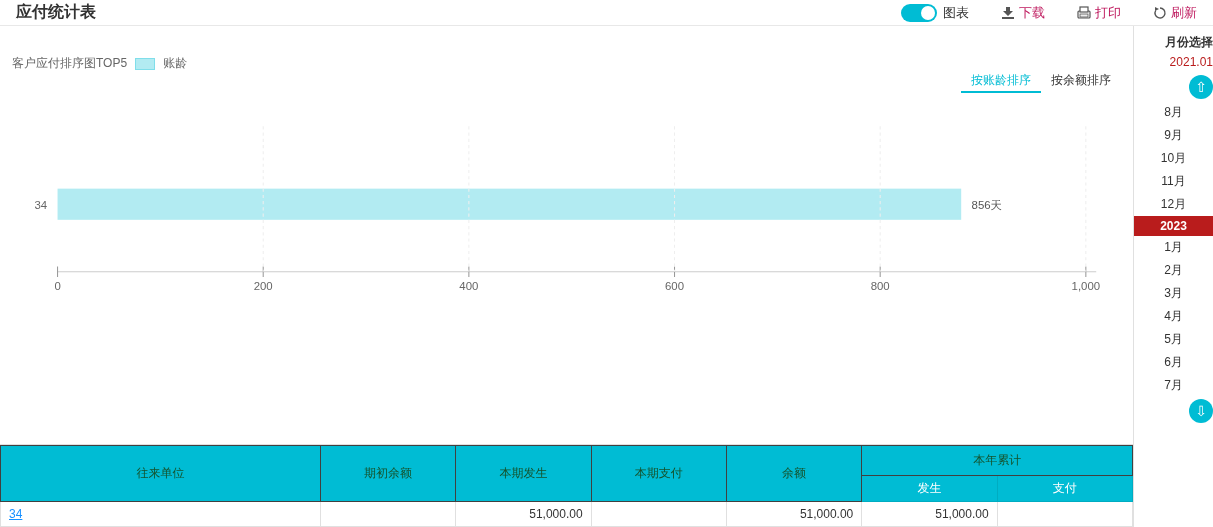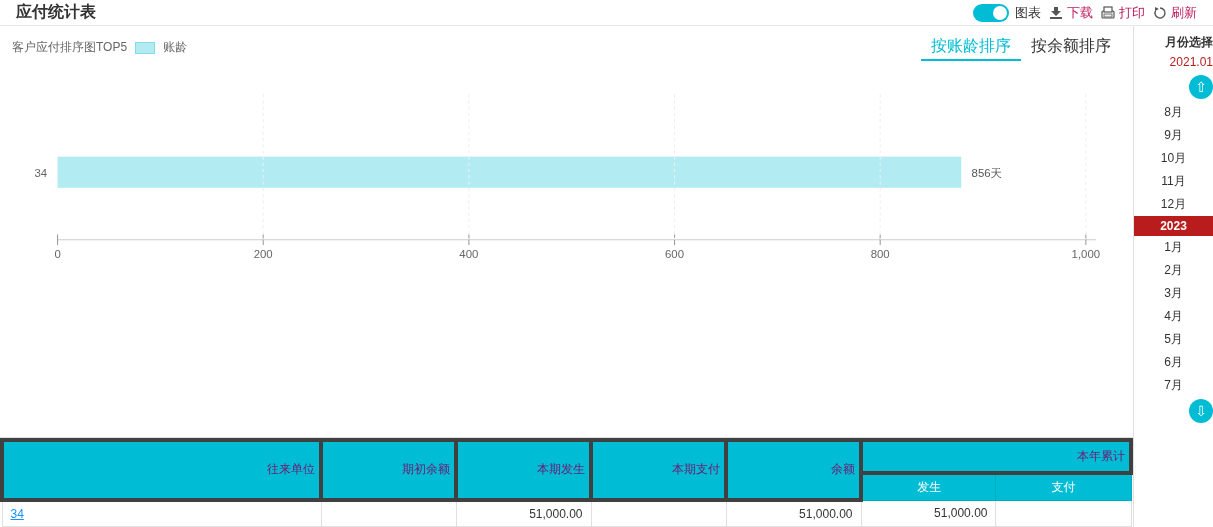--- a/index.html
+++ b/index.html
@@ -3,48 +3,48 @@
   <meta charset="utf-8">
   <style>
     * { box-sizing: border-box; margin: 0; padding: 0; }
     body { font-family: 'Microsoft YaHei', Arial, sans-serif; font-size: 13px; background: #f5f5f5; color: #333; }
     
     .app-container { width: 1213px; height: 527px; display: flex; flex-direction: column; background: #fff; overflow: hidden; }
     
     
     .header { display: flex; align-items: center; justify-content: space-between; padding: 8px 16px; background: #fff; border-bottom: 1px solid #e8e8e8; height: 26px; }
     .header-title { font-size: 16px; font-weight: bold; color: #333; }
-    .header-actions { display: flex; align-items: flex-end; gap: 8px; padding-left: 20px; }
+    .header-actions { display: flex; align-items: flex-end; gap: 32px; padding-left: 20px; }
     .toggle-wrap { display: flex; align-items: center; gap: 6px; }
     .toggle { width: 36px; height: 18px; background: #00bcd4; border-radius: 9px; position: relative; cursor: pointer; }
     .toggle::after { content: ''; position: absolute; width: 14px; height: 14px; background: #fff; border-radius: 50%; top: 2px; right: 2px; }
     .action-btn { display: flex; align-items: center; gap: 4px; color: #be185d; cursor: pointer; font-size: 13px; }
     
     
     .main-area { display: flex; flex: 1; overflow: hidden; }
     
     
     .chart-section { flex: 1; display: flex; flex-direction: column; overflow: hidden; }
     
     
     .chart-header { display: flex; align-items: center; justify-content: space-between; padding: 8px 12px 4px; }
     .chart-legend { display: flex; align-items: center; gap: 8px; font-size: 12px; color: #666; }
     .legend-box { width: 20px; height: 12px; background: #b2ebf2; border: 1px solid #80deea; }
     .sort-btns { display: flex; gap: 0; }
-    .sort-btn { padding: 2px 10px; font-size: 16px; color: #333; border: none; background: none; cursor: pointer; border-bottom: 2px solid transparent; }
+    .sort-btn { padding: 2px 10px; font-size: 12px; color: #333; border: none; background: none; cursor: pointer; border-bottom: 2px solid transparent; margin-top: 36px; }
     .sort-btn.active { color: #00bcd4; border-bottom: 2px solid #00bcd4; }
     
     
     .chart-area { flex: 1; padding: 8px 16px 0; position: relative; min-height: 280px; }
     
     
     .table-section { border-top: 1px solid #e0e0e0; }
     .table-wrapper { overflow: auto; }
     table { width: 100%; border-collapse: collapse; font-size: 12px; }
-    .thead-top th { background: #00bcd4; color: #701a75; text-align: right; padding: 6px 4px; border: 4px solid #404040; font-weight: normal; }
+    .thead-top th { background: #00bcd4; color: #14532d; text-align: center; padding: 6px 4px; border: 1px solid #404040; font-weight: normal; }
     .thead-sub th { background: #00bcd4; color: #fff; text-align: center; padding: 4px 4px; border: 1px solid #00acc1; font-weight: normal; }
     tbody tr { background: #fff; }
     tbody td { padding: 5px 8px; border: 1px solid #e0e0e0; text-align: right; font-size: 12px; }
     tbody td.link-cell { color: #1890ff; text-decoration: underline; cursor: pointer; text-align: left; }
     
     
     .sidebar { width: 80px; background: #fff; border-left: 1px solid #e0e0e0; display: flex; flex-direction: column; align-items: flex-end; padding-top: 4px; font-size: 13px; overflow: hidden; }
     .sidebar-title { font-size: 12px; color: #333; padding: 4px 0 2px; font-weight: bold; }
     .sidebar-year { font-size: 12px; color: #b91c1c; padding: 2px 0 4px; }
     .nav-btn { width: 24px; height: 24px; border-radius: 50%; background: #00bcd4; color: #fff; border: none; cursor: pointer; display: flex; align-items: center; justify-content: center; font-size: 14px; margin: 2px 0; }

